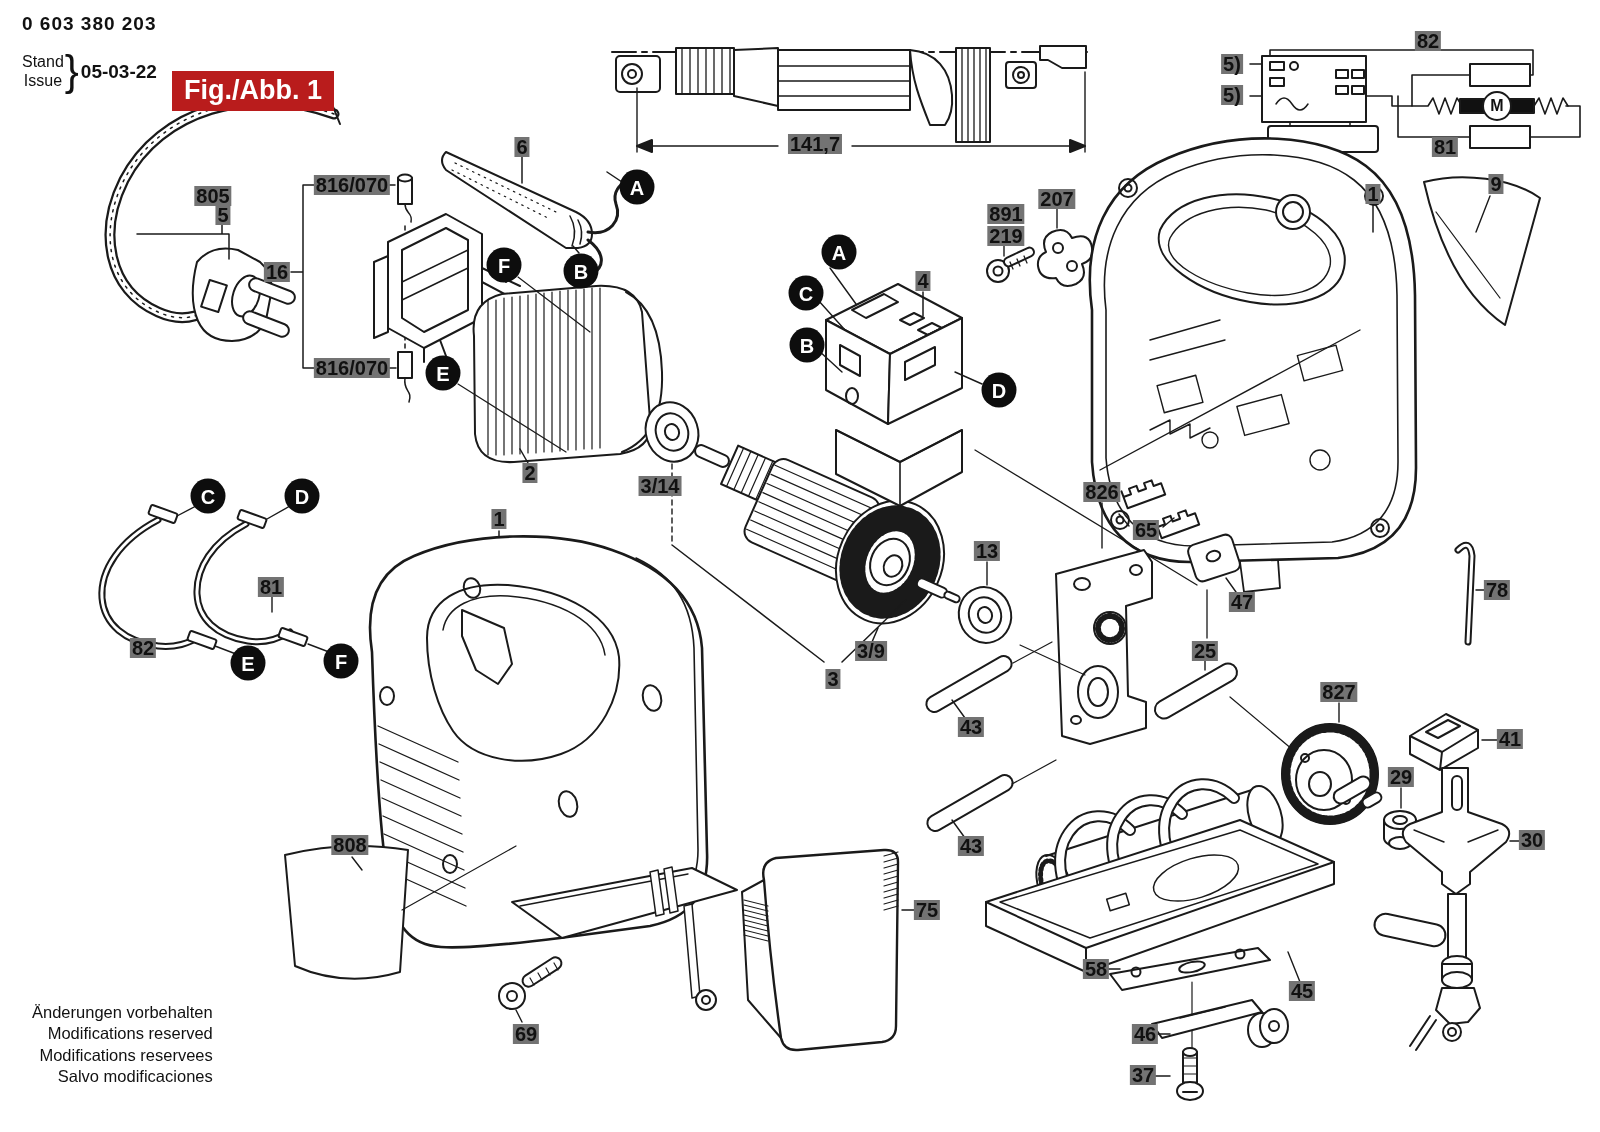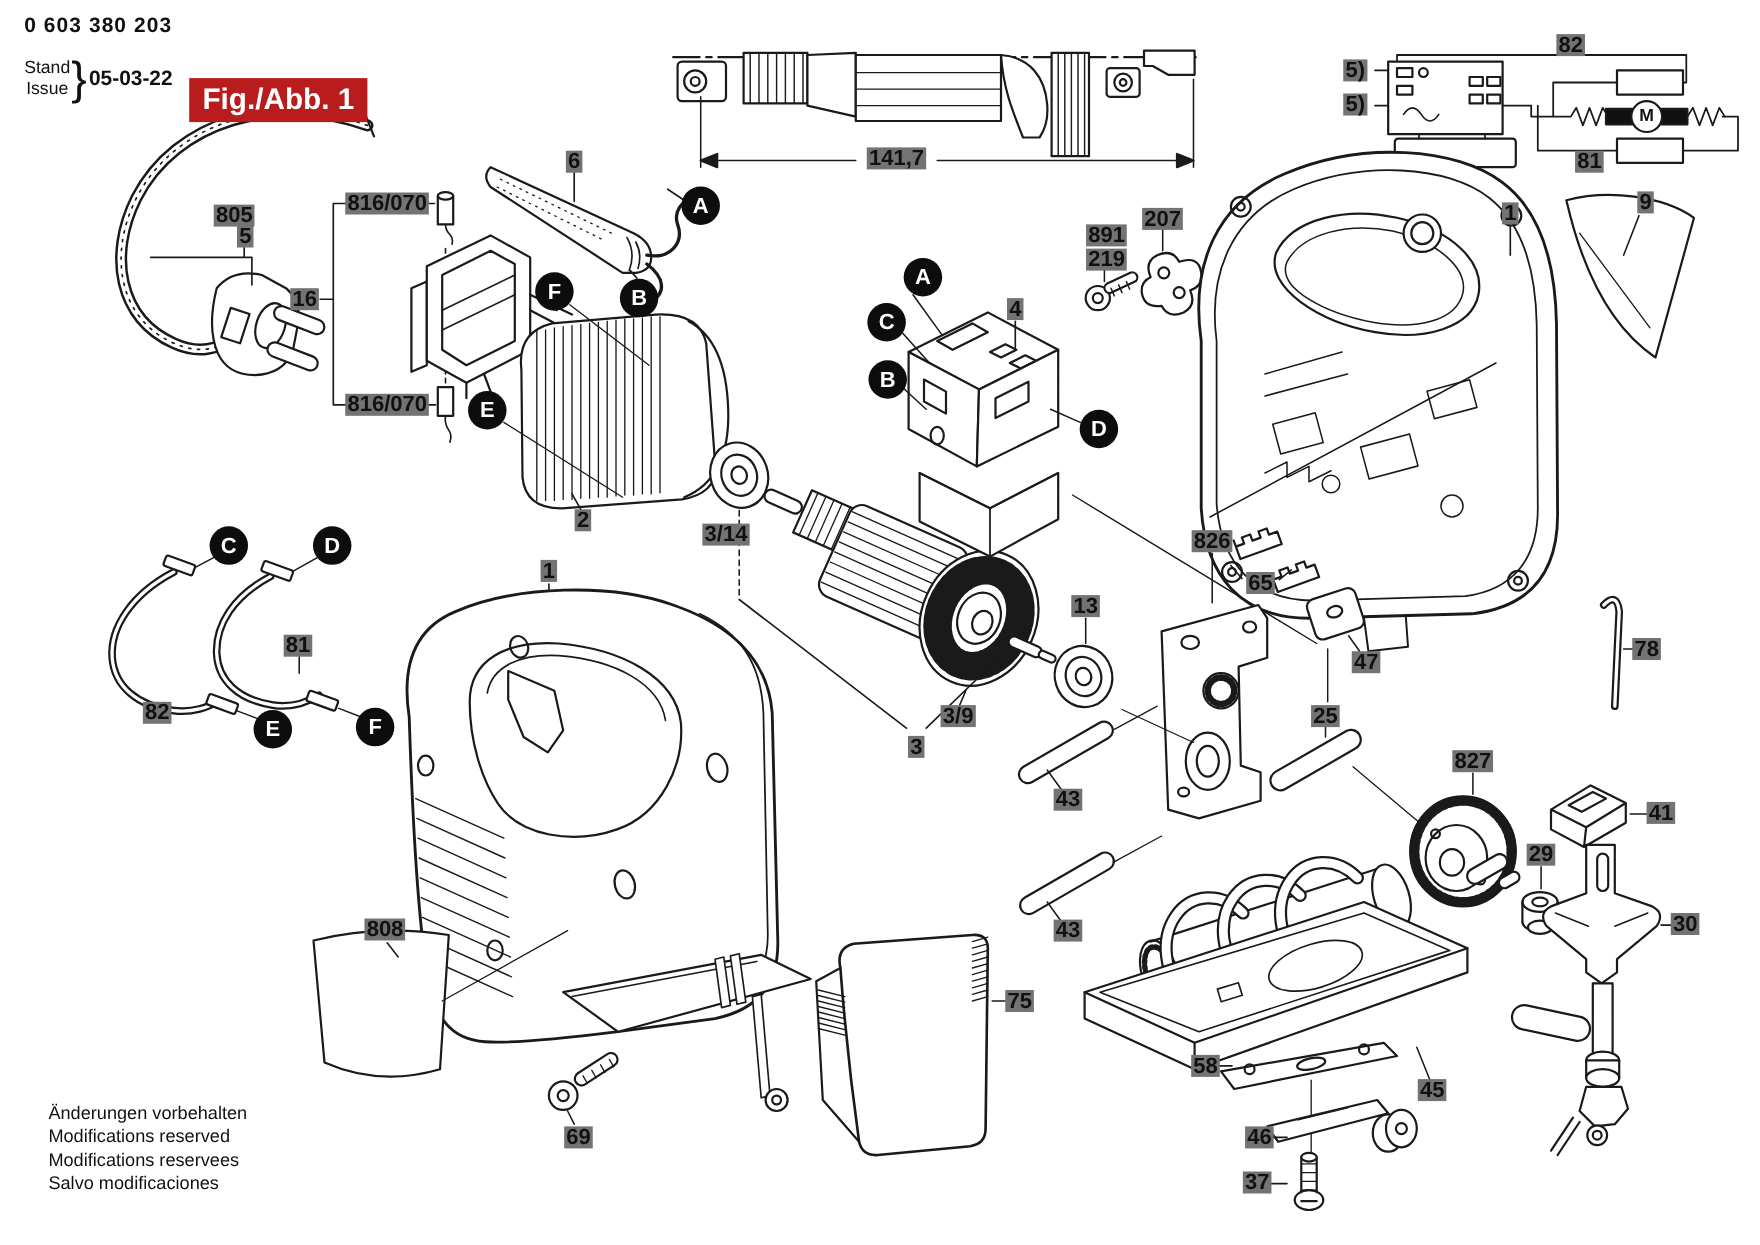--- a/index.html
+++ b/index.html
@@ -11,21 +11,21 @@
   .docnum{position:absolute;left:22px;top:14px;font:bold 19px/1 "Liberation Sans",sans-serif;letter-spacing:1px;}
   .standblock{position:absolute;left:22px;top:52px;display:flex;align-items:center;}
   .si{display:flex;flex-direction:column;font:16px/1.2 "Liberation Sans",sans-serif;text-align:center;}
   .brace{font:400 42px/0.8 "Liberation Sans",sans-serif;margin:0 2px 0 1px;}
   .sdate{font:bold 19px/1 "Liberation Sans",sans-serif;}
   .figbox{position:absolute;left:172px;top:56px;background:#b91c1c;color:#fff;
           font:bold 27px/1 "Liberation Sans",sans-serif;padding:6px 12px 7px 12px;margin-top:15px;}
   .callout{position:absolute;width:35px;height:35px;border-radius:50%;background:#0d0d0d;color:#fff;
            display:flex;align-items:center;justify-content:center;font:bold 20px/1 "Liberation Sans",sans-serif;
            transform:translate(-50%,-50%);}
-  .footer{position:absolute;left:44px;top:1002px;font:16.5px/1.3 "Liberation Sans",sans-serif;}
+  .footer{position:absolute;left:32px;top:1002px;font:16.5px/1.3 "Liberation Sans",sans-serif;text-align:right;}
   .motor-m{position:absolute;transform:translate(-50%,-50%);font:bold 16px/1 "Liberation Sans",sans-serif;background:transparent;padding:0;}
 </style>
 </head>
 <body>
 
 <div class="stage">
 
 <svg width="1600" height="1132" viewBox="0 0 1600 1132" fill="none" stroke="#1a1a1a" stroke-width="2" stroke-linecap="round" stroke-linejoin="round">
 
   <g>

